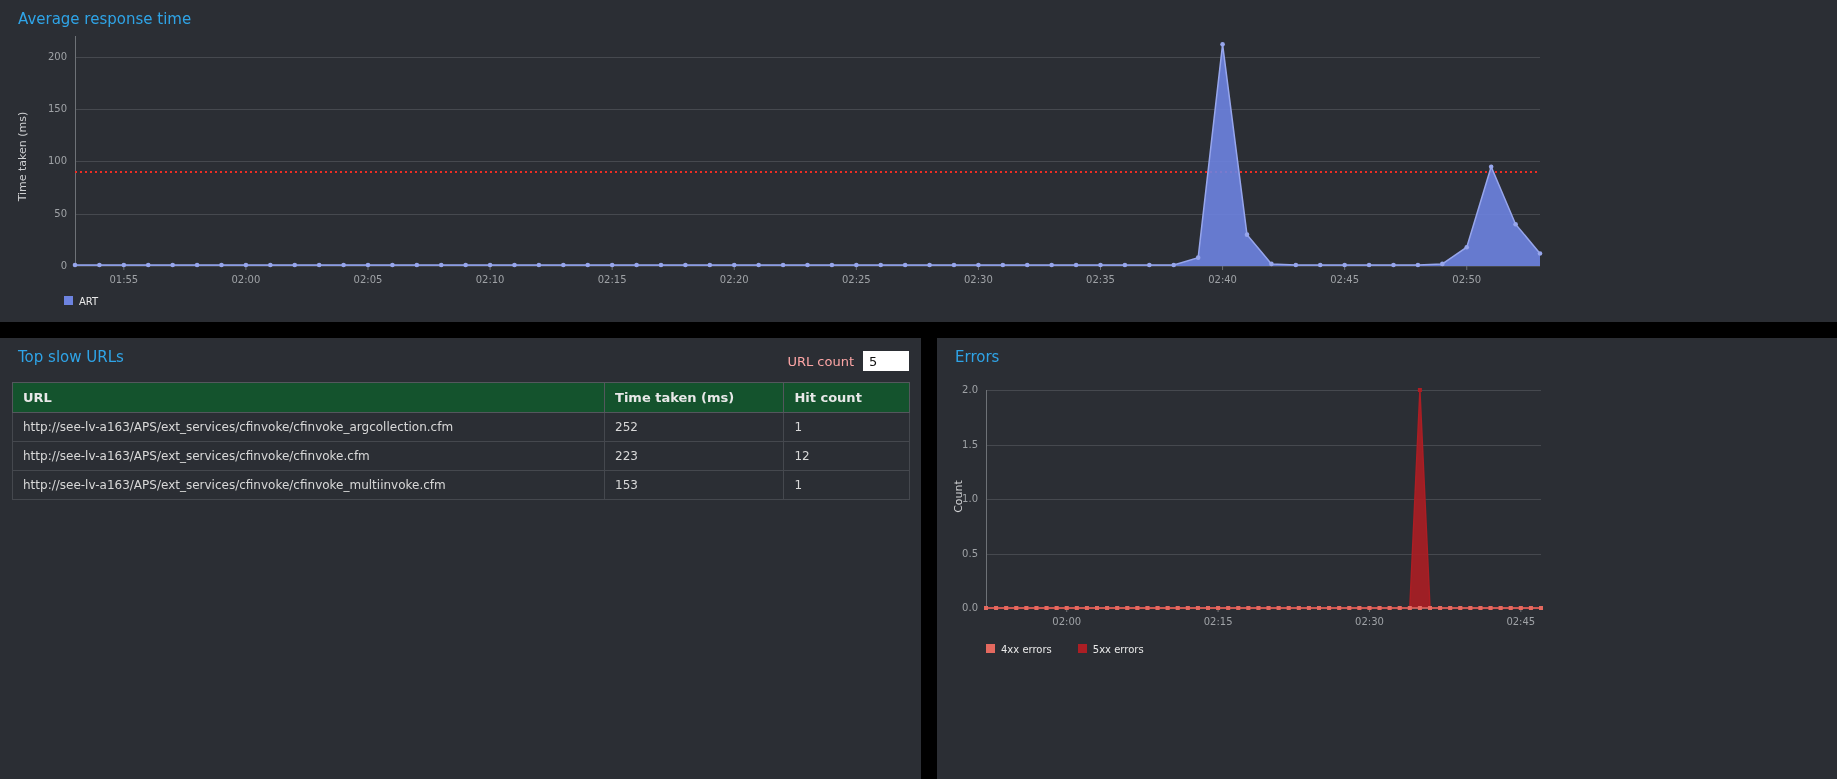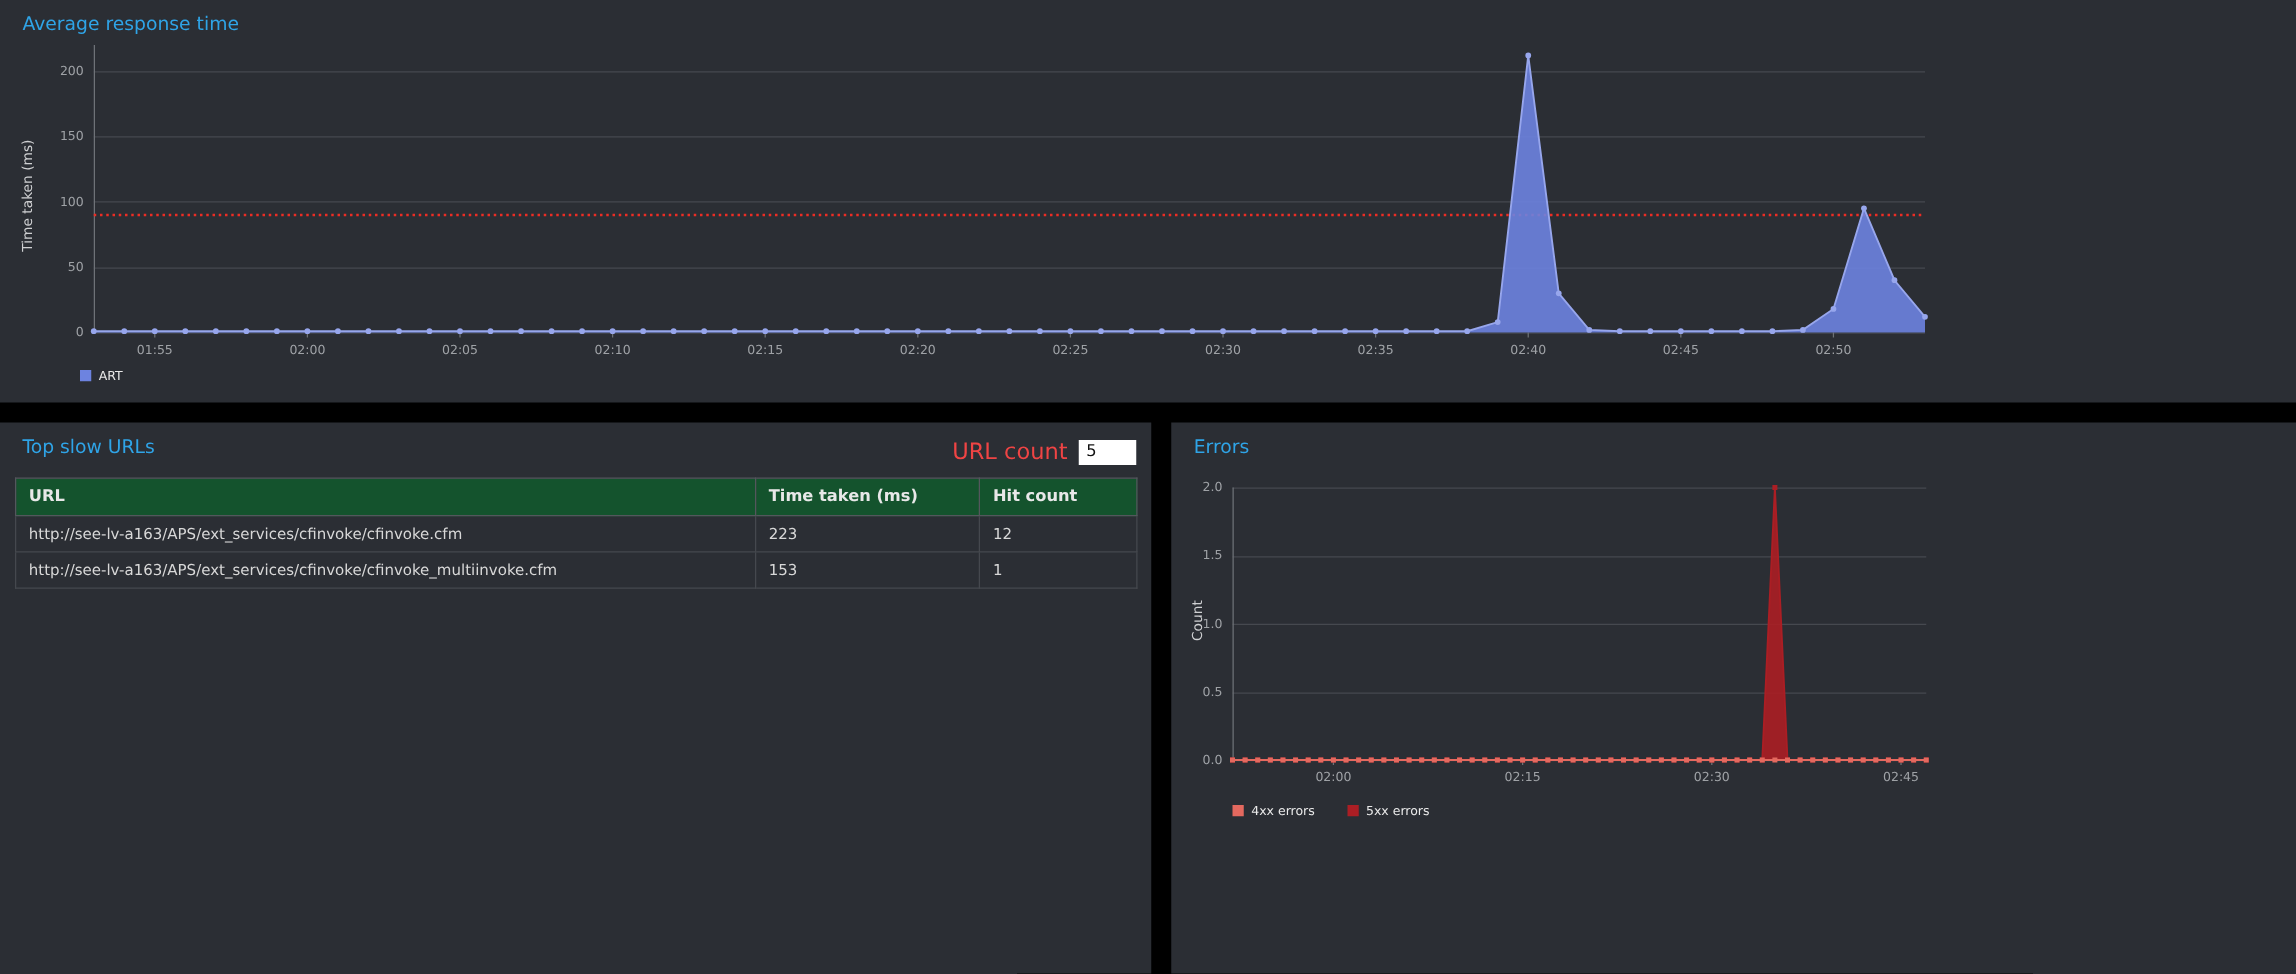--- a/index.html
+++ b/index.html
@@ -32,21 +32,21 @@
   #chart-err { left: 0; top: 44px; width: 880px;  height: 262px; }
   .chart text { font-family: "DejaVu Sans", sans-serif; }
 
   .legend { position: absolute; display: flex; gap: 26px; }
   #legend-art { left: 64px; top: 296px; }
   #legend-err { left: 49px; top: 306px; }
   .legend-item { display: flex; align-items: flex-start; gap: 6px; font-size: 10px; color: #e9e9e9; }
   .swatch { width: 9px; height: 9px; display: inline-block; }
 
   .controls { position: absolute; right: 12px; top: 13px; display: flex; align-items: center; gap: 9px; }
-  .controls label { color: #ef4444; font-size: 18px; }
+  .controls label { color: #fca5a5; font-size: 13px; }
   .controls input {
     width: 46px; height: 20px; border: none; background: #fff; color: #111;
     font-size: 13px; padding: 2px 6px; font-family: inherit;
   }
 
   table { position: absolute; left: 12px; top: 44px; width: 898px; border-collapse: collapse; }
   th {
     background: #14532d; border: 1px solid #54575d; color: #e8e8e8;
     font-size: 13px; font-weight: 600; text-align: left; padding: 7px 10px;
   }
@@ -180,20 +180,25 @@
     </div>
     <table>
       <thead>
         <tr>
           <th class="col-url">URL</th>
           <th class="col-time">Time taken (ms)</th>
           <th class="col-hits">Hit count</th>
         </tr>
       </thead>
       <tbody>
+        <tr>
+          <td>http://see-lv-a163/APS/ext_services/cfinvoke/cfinvoke_argcollection.cfm</td>
+          <td>252</td>
+          <td>1</td>
+        </tr>
         <tr>
           <td>http://see-lv-a163/APS/ext_services/cfinvoke/cfinvoke.cfm</td>
           <td>223</td>
           <td>12</td>
         </tr>
         <tr>
           <td>http://see-lv-a163/APS/ext_services/cfinvoke/cfinvoke_multiinvoke.cfm</td>
           <td>153</td>
           <td>1</td>
         </tr>

